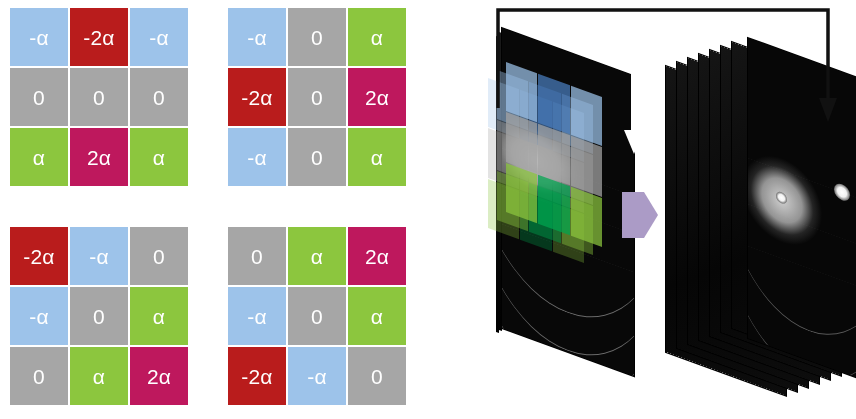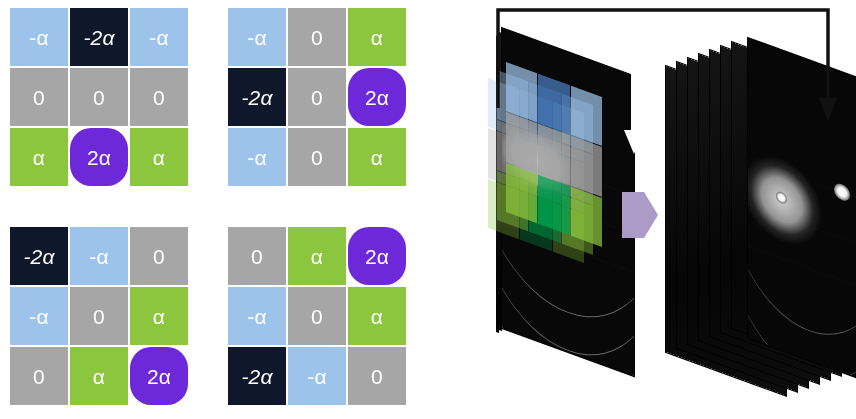--- a/index.html
+++ b/index.html
@@ -32,25 +32,25 @@
   .kcell {
     display: flex;
     align-items: center;
     justify-content: center;
     color: #ffffff;
     font-size: 21px;
     line-height: 1;
     letter-spacing: .2px;
     user-select: none;
   }
-  .kcell.neg2 { background: #0f172a; font-style: italic; }
+  .kcell.neg2 { background: #b91c1c; }
   .kcell.neg1 { background: #9dc3ea; }
   .kcell.zero { background: #a6a6a6; }
   .kcell.pos1 { background: #8cc63e; }
-  .kcell.pos2 { background: #6d28d9; border-radius: 21px; }
+  .kcell.pos2 { background: #be185d; }
 
   
   #conv-diagram {
     position: absolute;
     left: 480px;
     top: 0;
     width: 376px;
     height: 419px;
   }
 

